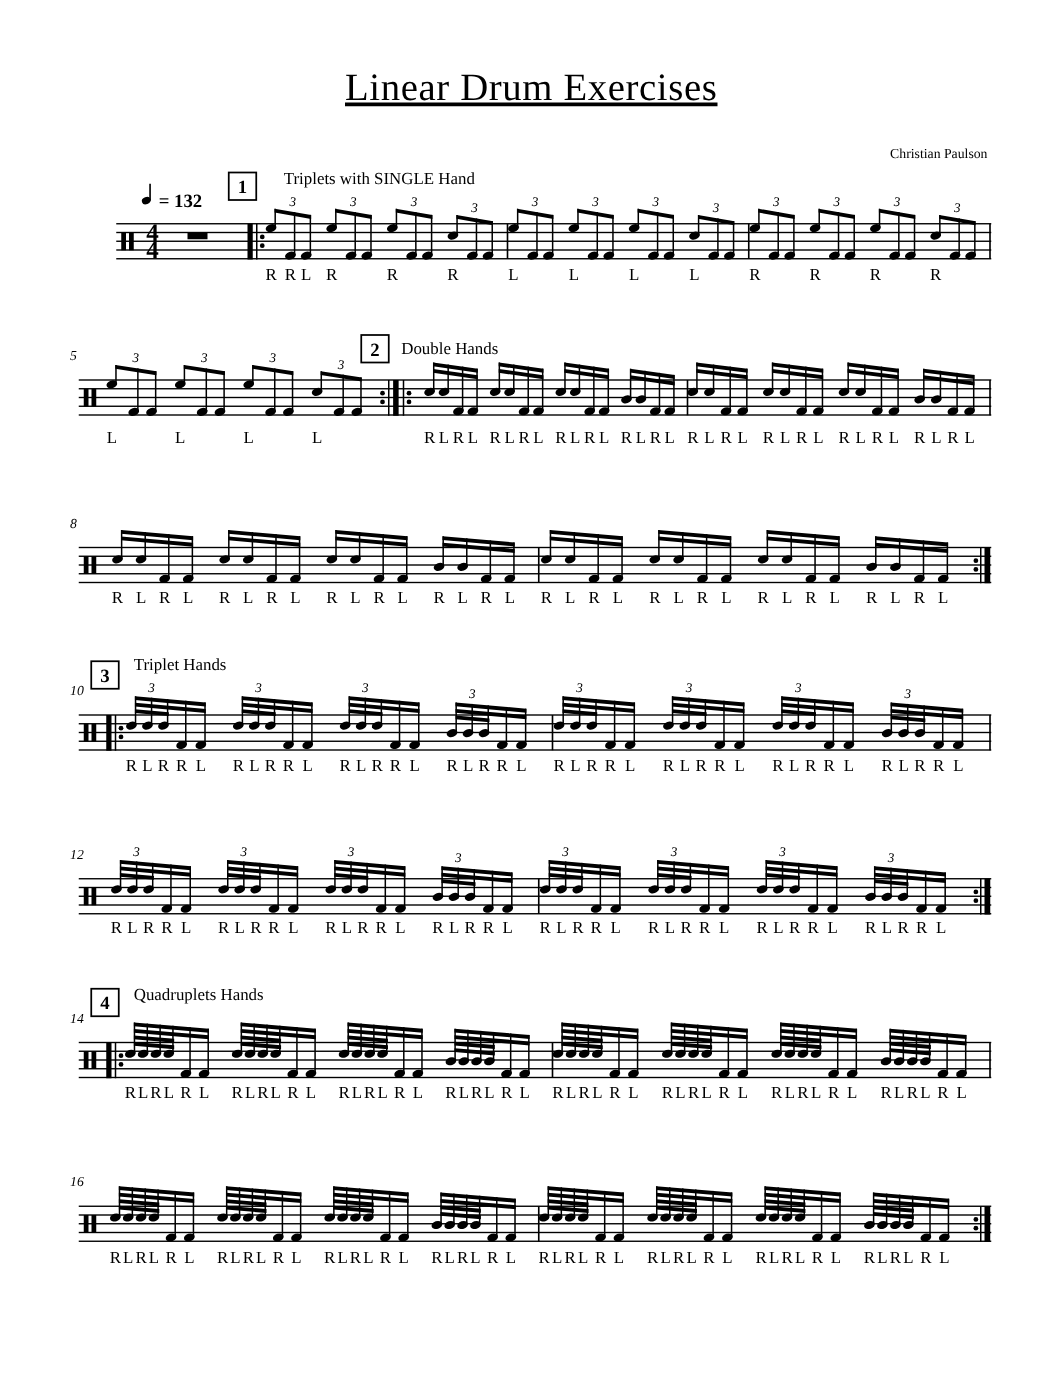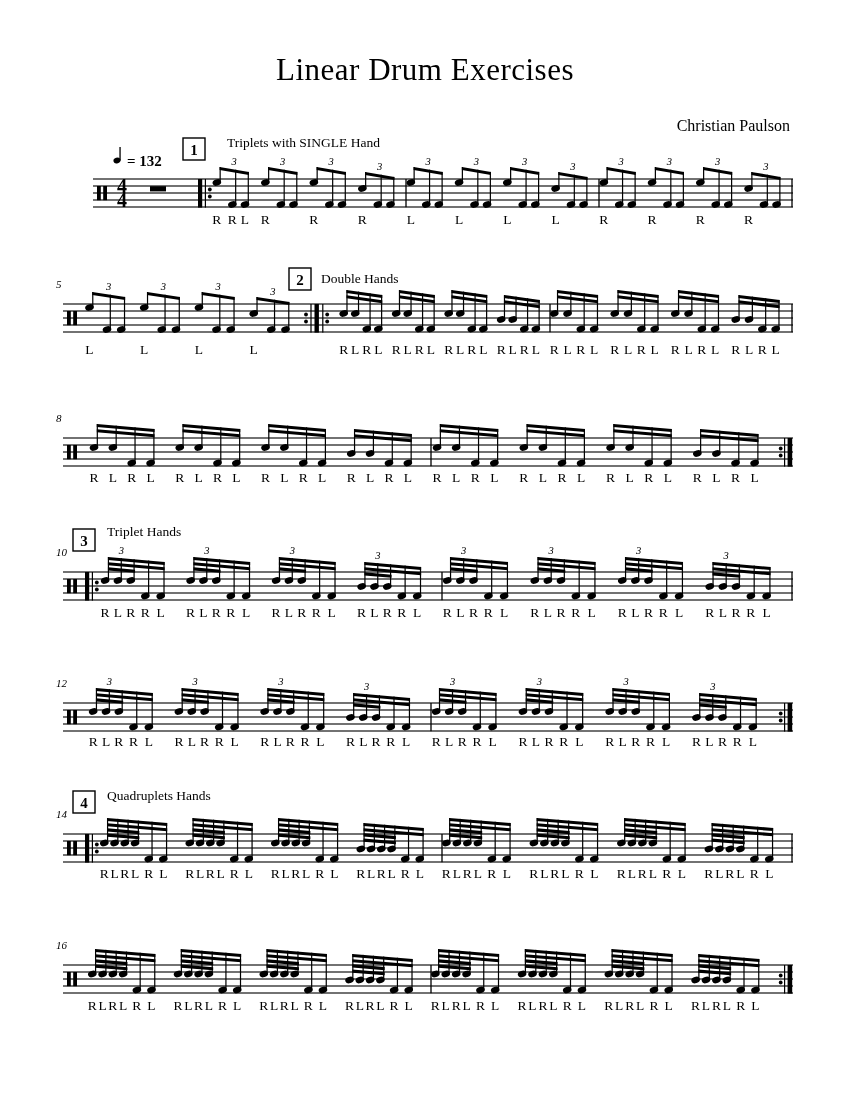--- a/index.html
+++ b/index.html
@@ -1,20 +1,20 @@
 <!DOCTYPE html>
 <html><head>
 <meta charset="utf-8">
 <style>
   html,body{margin:0;padding:0;background:#fff;}
   .page{position:relative;width:850px;height:1100px;background:#fff;overflow:hidden;
         font-family:"Liberation Serif","DejaVu Serif",serif;color:#000;}
   .title{position:absolute;top:52px;left:0;width:850px;text-align:center;
-         font-size:31px;letter-spacing:0.5px;}
-  .composer{position:absolute;top:117px;right:60px;font-size:16px;}
+         font-size:31px;letter-spacing:0.5px;text-decoration:underline;}
+  .composer{position:absolute;top:117px;right:60px;font-size:11px;}
   svg text{font-family:"Liberation Serif","DejaVu Serif",serif;fill:#000;}
 </style>
 </head>
 <body>
 
 <div class="page">
   <div class="title">Linear Drum Exercises</div>
   <div class="composer">Christian Paulson</div>
   <svg id="score" width="850" height="1100" viewBox="0 0 850 1100">
       <g>

